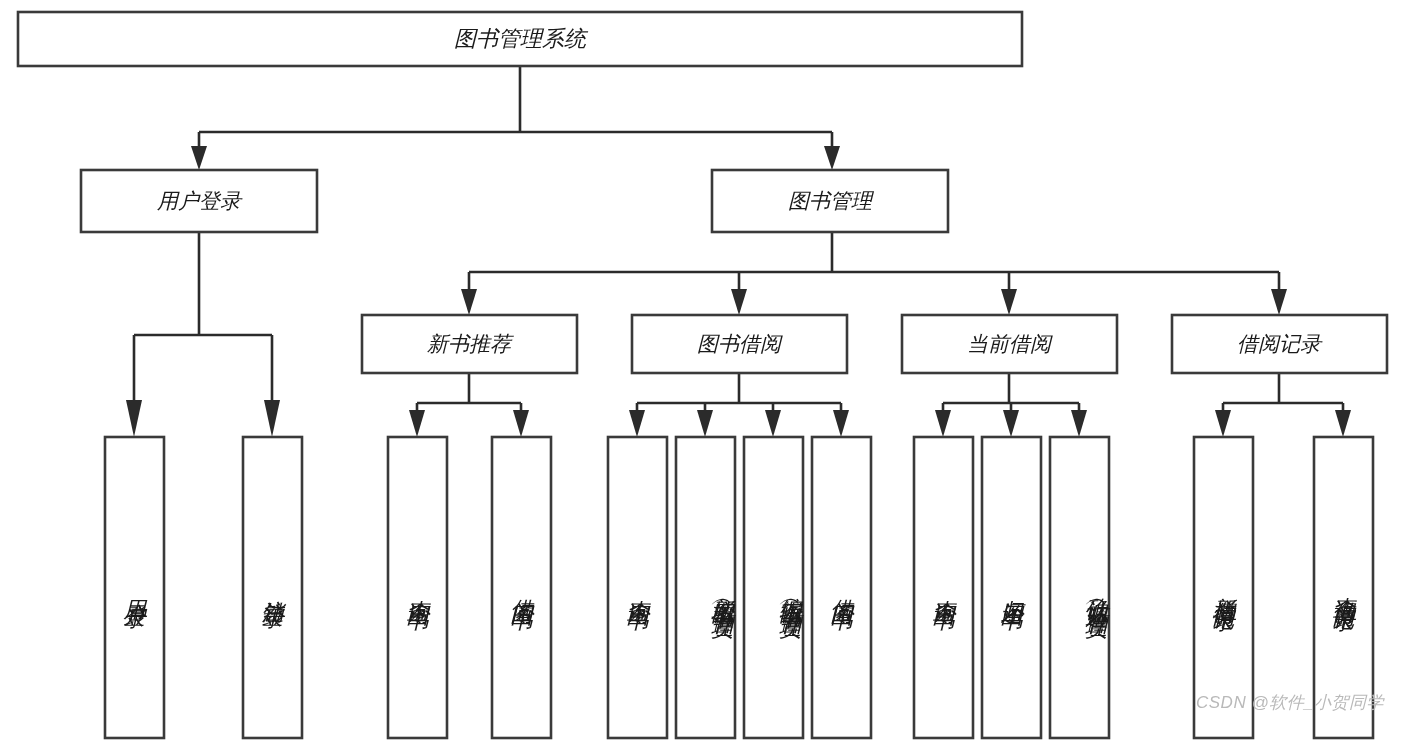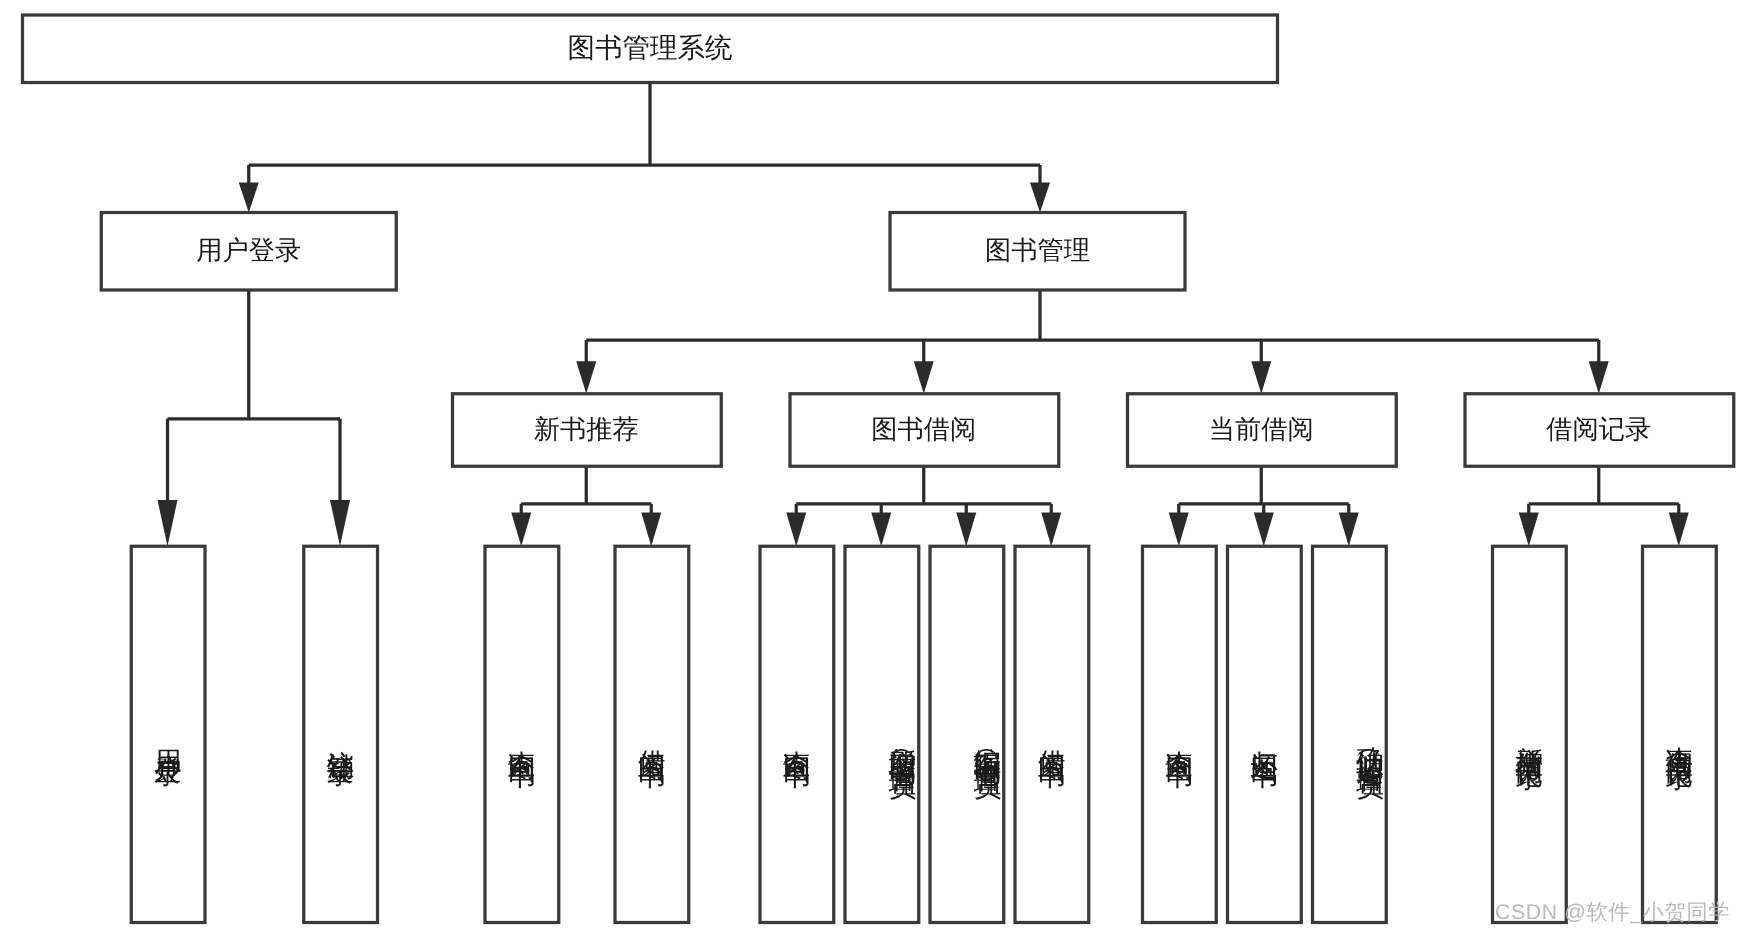--- a/index.html
+++ b/index.html
@@ -11,20 +11,21 @@
     width: 1405px;
     height: 747px;
     font-family: "Liberation Sans", "DejaVu Sans", sans-serif;
     overflow: hidden;
   }
   #diagram-root {
     position: relative;
     width: 1153px;
     height: 747px;
     background: #ffffff;
+    font-style: italic;
   }
   svg.diagram-canvas {
     position: absolute;
     top: 0;
     left: 0;
     width: 1405px;
     height: 747px;
     display: block;
   }
   .node-box {
@@ -203,15 +204,15 @@
   <div class="leaf-label-vertical" style="left:744px; top:437px; width:59px; height:301px; align-items:flex-start; padding-top:6px;">编辑图书（管理员）</div>
   <div class="leaf-label-vertical" style="left:812px; top:437px; width:59px; height:301px;">借阅图书</div>
 
   <div class="leaf-label-vertical" style="left:914px; top:437px; width:59px; height:301px;">查询图书</div>
   <div class="leaf-label-vertical" style="left:982px; top:437px; width:59px; height:301px;">归还图书</div>
   <div class="leaf-label-vertical" style="left:1050px; top:437px; width:59px; height:301px; align-items:flex-start; padding-top:6px;">确认归还（管理员）</div>
 
   <div class="leaf-label-vertical" style="left:1194px; top:437px; width:59px; height:301px;">新增借阅记录</div>
   <div class="leaf-label-vertical" style="left:1314px; top:437px; width:59px; height:301px;">查询借阅记录</div>
 
-  <div class="watermark" style="left:1196px; top:718px;">CSDN @软件_小贺同学</div>
+  <div class="watermark" style="left:1196px; top:691px;">CSDN @软件_小贺同学</div>
 
 </div>
 
 </body></html>

